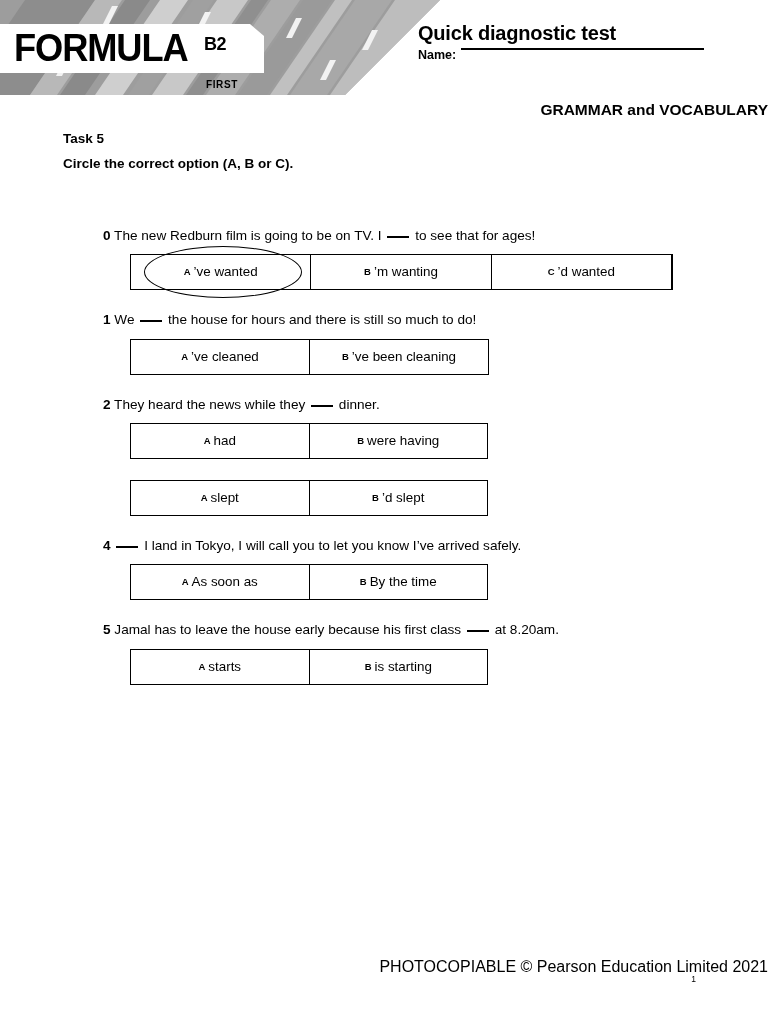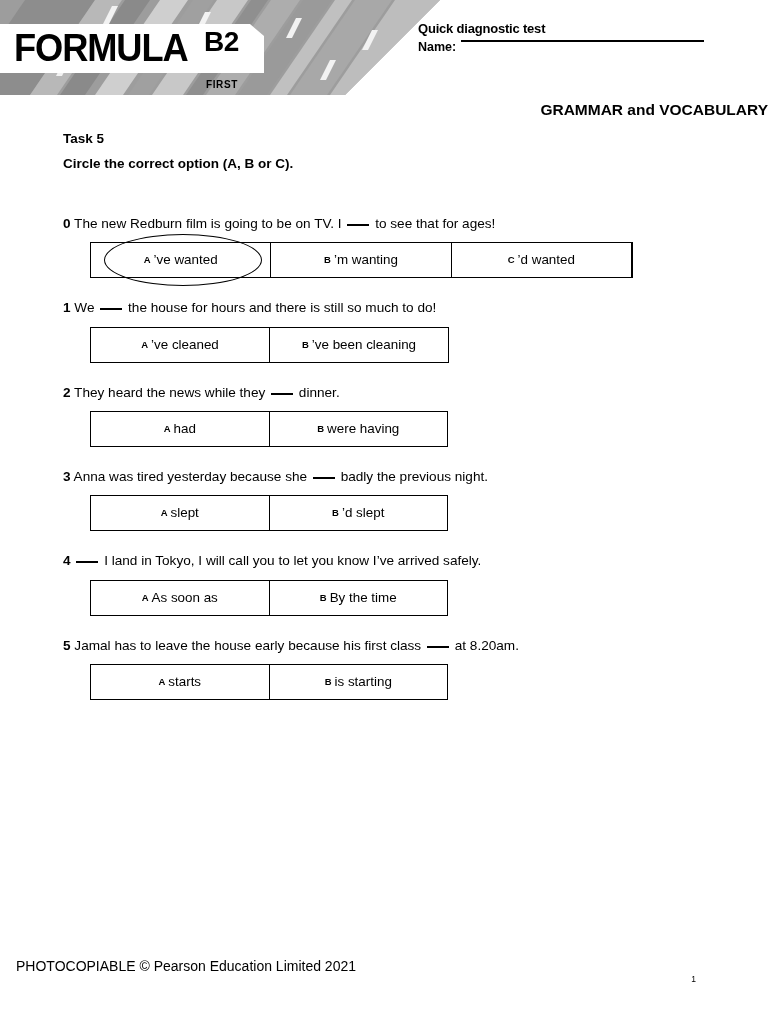--- a/index.html
+++ b/index.html
@@ -26,21 +26,21 @@
     width: 440px;
     height: 95px;
   }
   .header-right {
     position: absolute;
     left: 418px;
     top: 22px;
     width: 330px;
   }
   .doc-title {
-    font-size: 13px;
+    font-size: 20px;
     font-weight: bold;
     letter-spacing: -0.2px;
     line-height: 1.15;
     margin: 0;
   }
   .name-row {
     display: flex;
     margin-top: 3px;
   }
   .name-label {
@@ -73,21 +73,21 @@
     font-size: 13.5px;
     font-weight: bold;
     margin: 12px 0 0 63px;
   }
   .task-instruction {
     font-size: 13.5px;
     font-weight: bold;
     margin: 10px 0 0 63px;
   }
 
-  .questions { margin-top: 44px; }
+  .questions { margin-top: 56px; padding-left: 40px; }
 
   .question { margin-bottom: 21px; }
 
   .q-text {
     font-size: 13.6px;
     margin: 0 0 0 63px;
     line-height: 1.35;
     white-space: nowrap;
   }
   .q-num { font-weight: bold; }
@@ -142,22 +142,22 @@
   }
 
   
   .footer {
     position: absolute;
     left: 0;
     top: 958px;
     width: 768px;
   }
   .footer-text {
-    font-size: 14px;
-    text-align: left;
+    font-size: 16px;
+    text-align: right;
     margin: 0;
     padding-left: 16px;
   }
   .page-num {
     position: absolute;
     right: 72px;
     top: 16px;
     font-size: 8.5px;
   }
 </style>
@@ -207,21 +207,21 @@
         <path d="M0,22 H248 L262,22 L262,36 L248,36 L0,36 Z" fill="none"></path>
       </g>
     </svg>
 
     
     <div style="position:absolute; left:0; top:24px; width:288px; height:49px;">
       <svg width="264" height="49" viewBox="0 0 264 49" xmlns="http://www.w3.org/2000/svg">
         <path d="M0,0 H250 L264,12 V49 H0 Z" fill="#ffffff"></path>
       </svg>
       <div style="position:absolute; left:14px; top:2px; font-size:39px; font-weight:bold; letter-spacing:-1.2px; font-family:'Liberation Sans', sans-serif; transform:scaleX(0.93); transform-origin:left top;">FORMULA</div>
-      <div style="position:absolute; left:204px; top:4px; font-size:28px; font-weight:bold; letter-spacing:-0.5px; line-height:1;">B2</div>
+      <div style="position:absolute; left:204px; top:11px; font-size:18px; font-weight:bold; letter-spacing:-0.5px; line-height:1;">B2</div>
       <div style="position:absolute; left:206px; top:30px; font-size:10px; font-weight:bold; letter-spacing:0.6px; line-height:1;margin-top:26px;">FIRST</div>
     </div>
   </div>
 
   <div class="header-right">
     <div class="doc-title">Quick diagnostic test</div>
     <div class="name-row">
       <span class="name-label">Name:</span>
       <span class="name-rule"></span>
     </div>
@@ -272,21 +272,20 @@
             <span class="opt-letter">A</span>
             <span>had</span>
           </div>
           <div class="opt">
             <span class="opt-letter">B</span>
             <span>were having</span>
           </div>
         </div>
       </div>
       <div class="question">
-        <div class="q-text"><span class="q-num">3</span> <span>Anna was tired yesterday because she</span> <span class="gap"></span> <span>badly the previous night.</span></div>
         <div class="options med2">
           <div class="opt">
             <span class="opt-letter">A</span>
             <span>slept</span>
           </div>
           <div class="opt">
             <span class="opt-letter">B</span>
             <span>’d slept</span>
           </div>
         </div>

